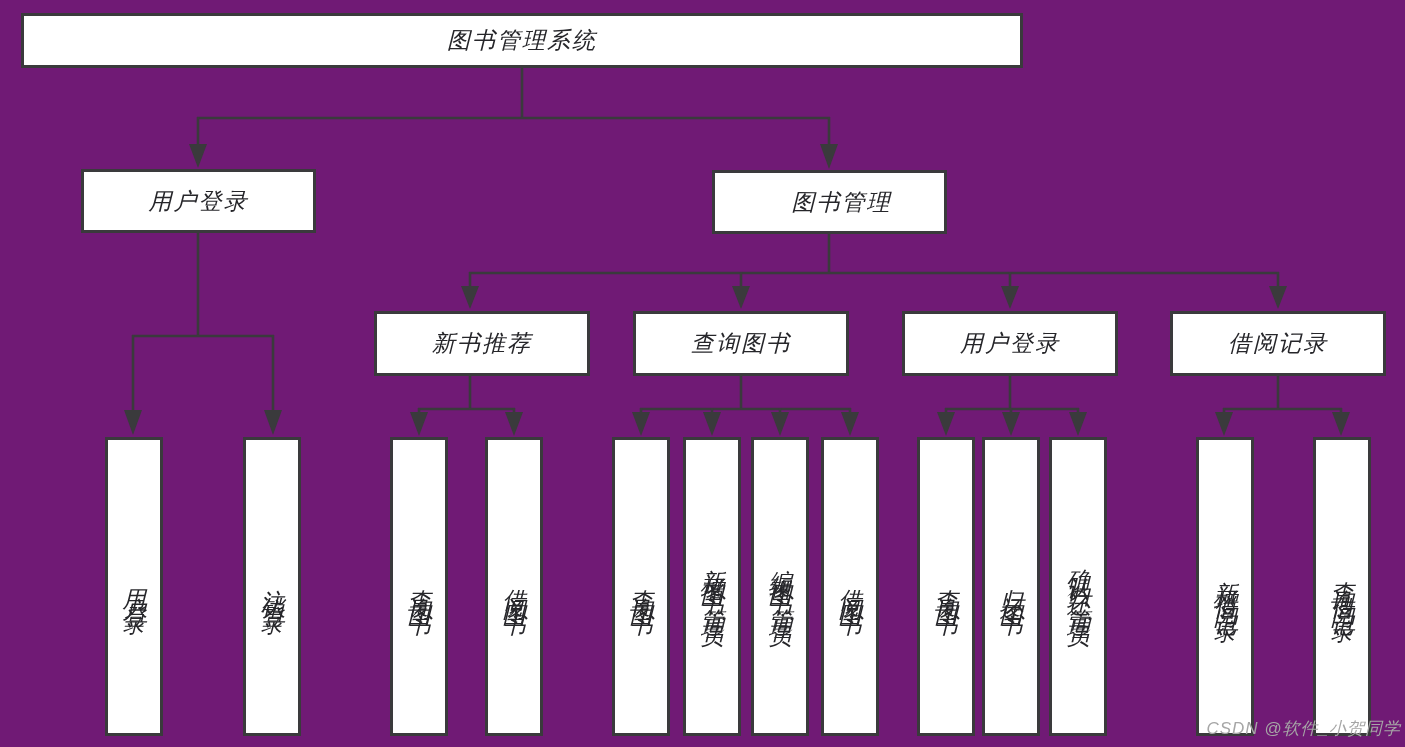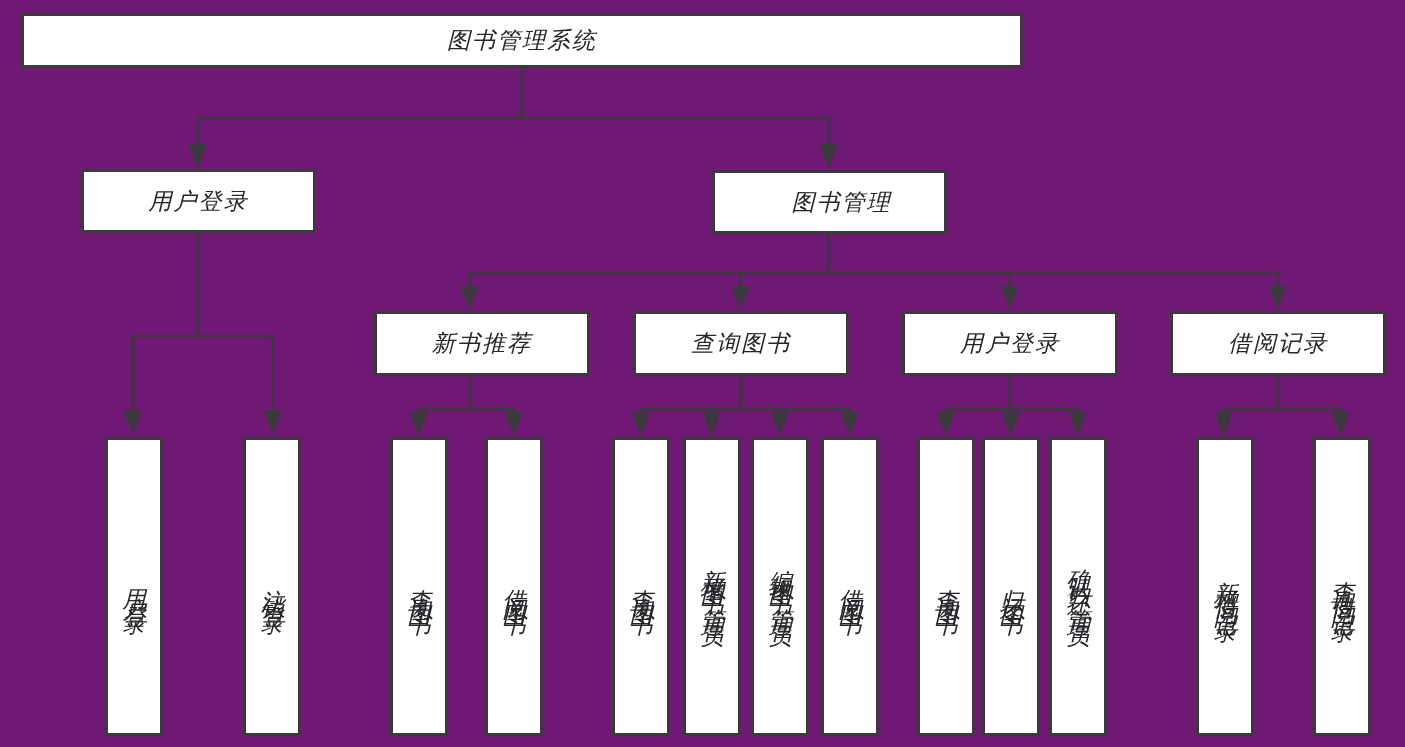--- a/index.html
+++ b/index.html
@@ -205,14 +205,15 @@
     <span class="vtext">确认归还（管理员）</span>
   </div>
 
   <div class="box leaf" style="left:1196px;">
     <span class="vtext">新增借阅记录</span>
   </div>
   <div class="box leaf" style="left:1313px;">
     <span class="vtext">查询借阅记录</span>
   </div>
 
+  <div class="watermark">CSDN @软件_小贺同学</div>
 
 </div>
 
 </body></html>

